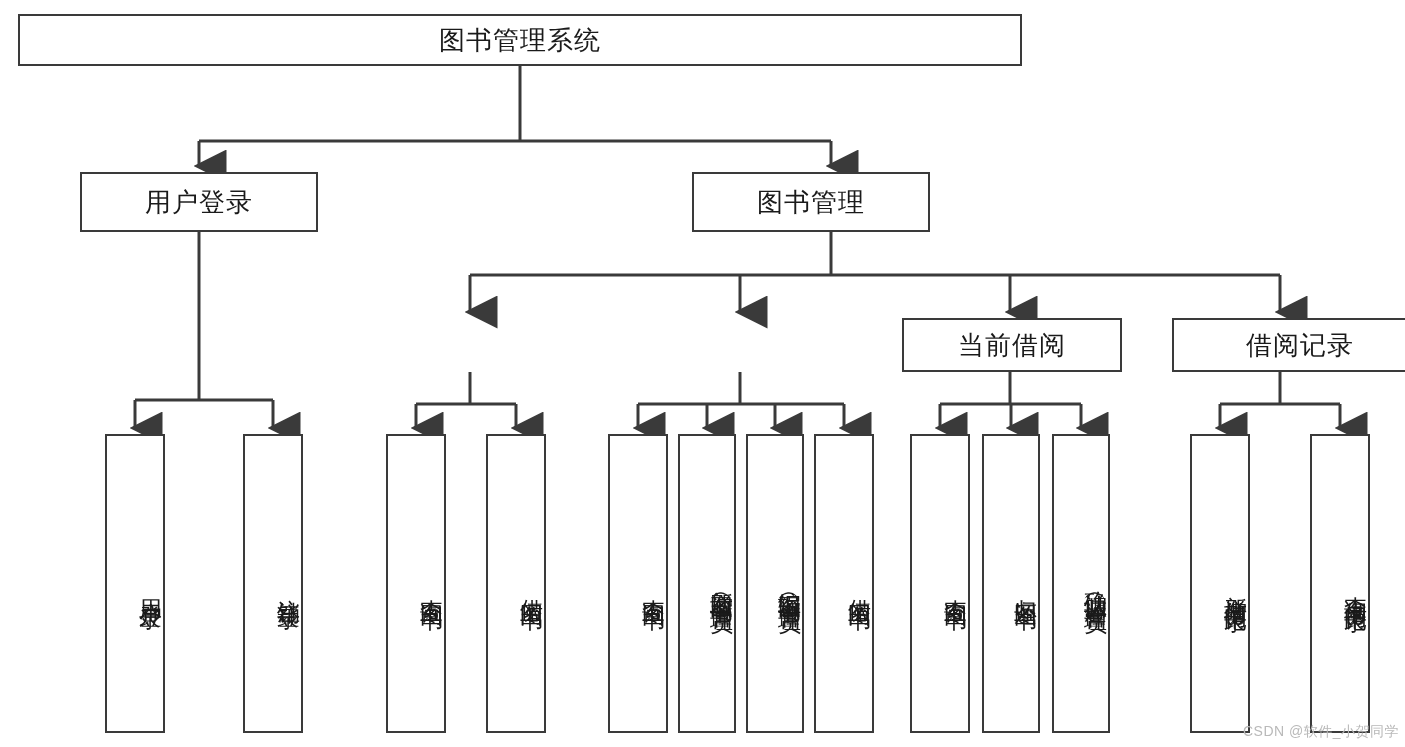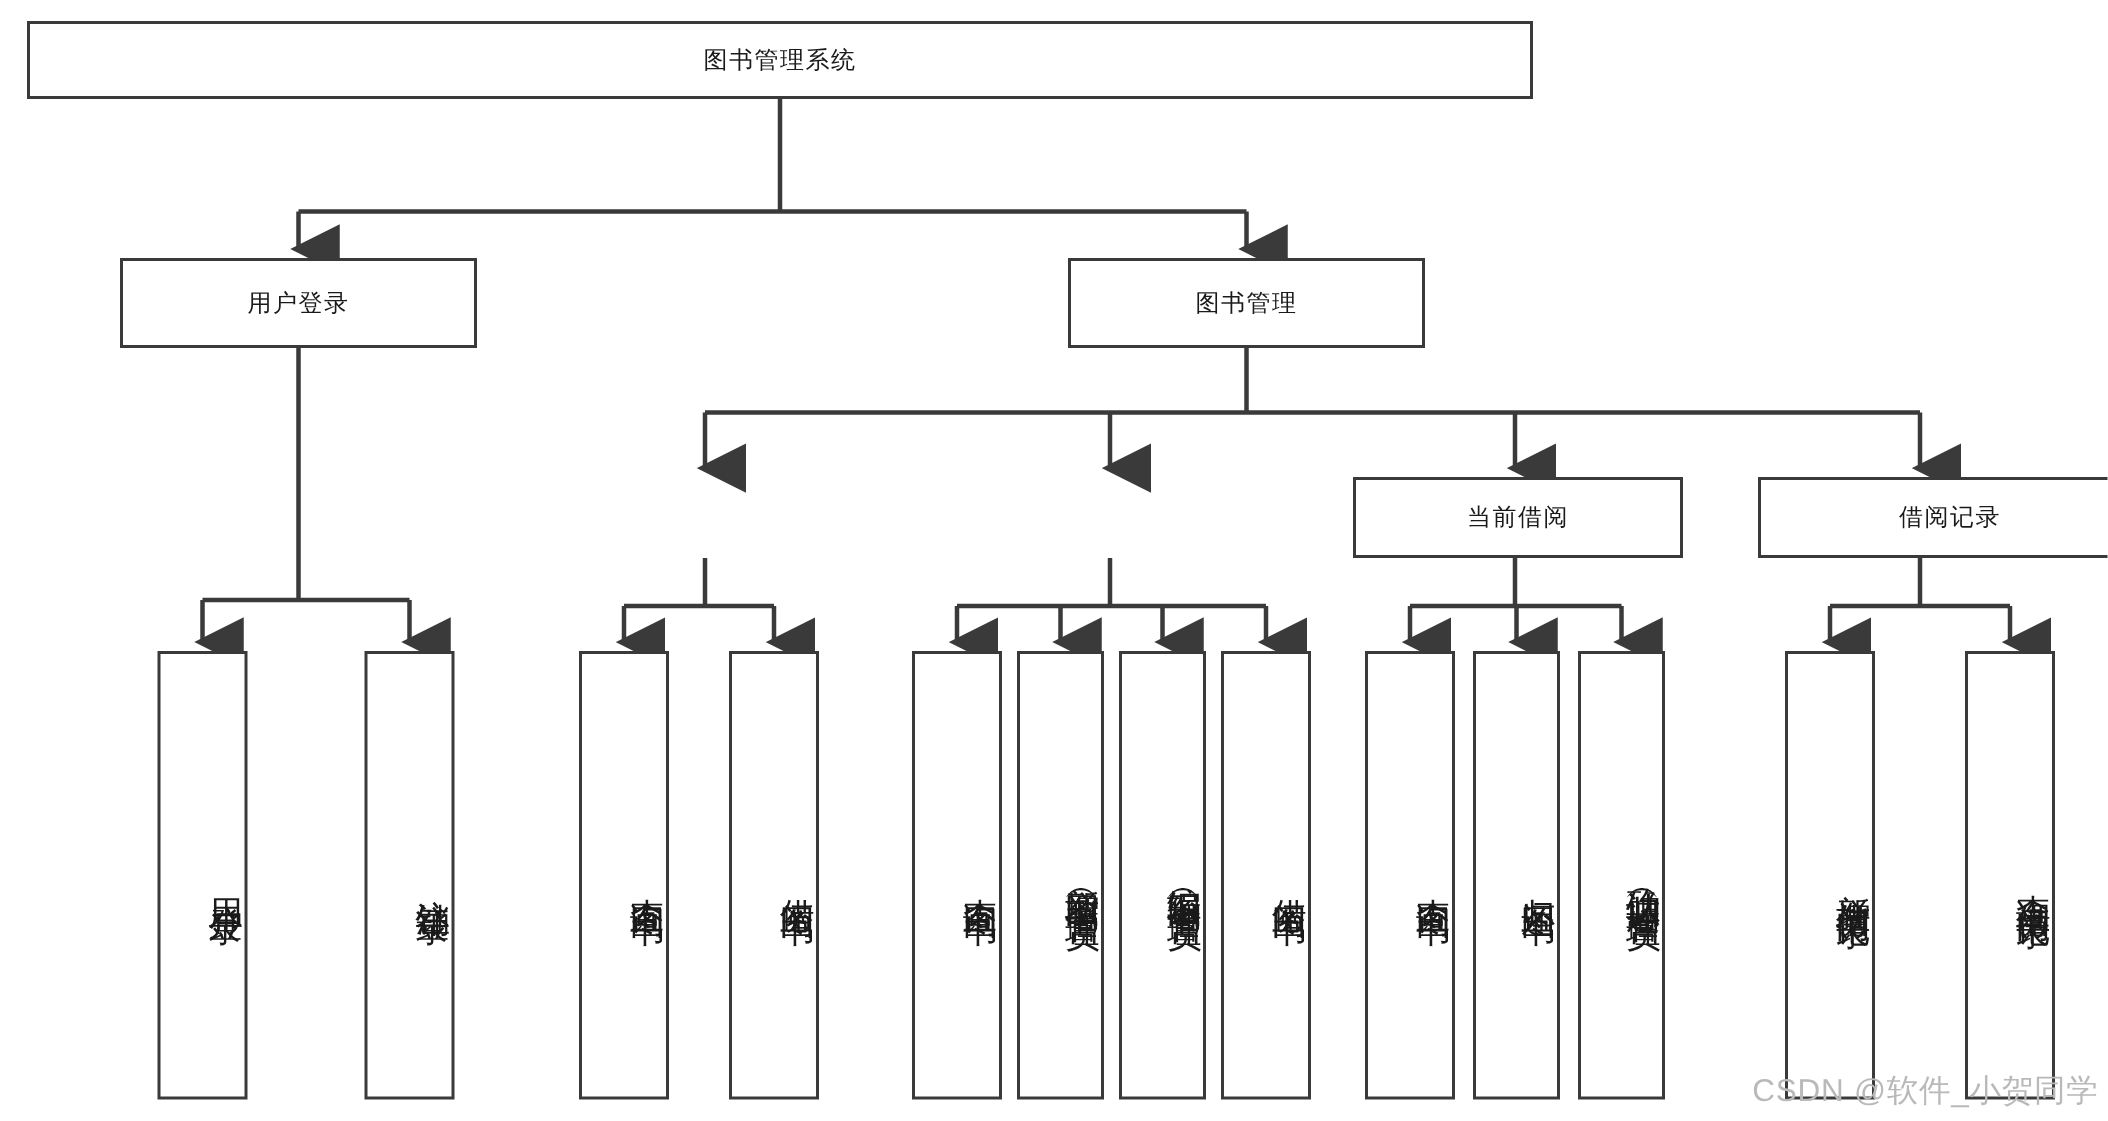--- a/index.html
+++ b/index.html
@@ -30,21 +30,21 @@
     position: absolute;
     box-sizing: border-box;
     background: #ffffff;
     border: 2px solid #3a3a3a;
     display: flex;
     align-items: center;
     justify-content: center;
     color: #1a1a1a;
   }
   .box.horiz {
-    font-size: 16px;
+    font-size: 26px;
     letter-spacing: 1px;
   }
   .box.vert {
     writing-mode: vertical-rl;
     text-orientation: upright;
     font-size: 23px;
     letter-spacing: 3px;
     padding-top: 6px;
     align-items: flex-start;
     justify-content: center;
@@ -56,21 +56,21 @@
     display: block;
     white-space: nowrap;
   }
   .root-box {
     font-size: 22px;
   }
   #watermark {
     position: absolute;
     right: 6px;
     bottom: 6px;
-    font-size: 21px;
+    font-size: 14px;
     color: #b9b9b9;
     letter-spacing: 0.5px;
     white-space: nowrap;
     pointer-events: none;
   }
 </style>
 </head>
 <body>
 
 <div id="canvas">
@@ -142,21 +142,21 @@
   </svg>
 
   <div class="box horiz root-box" style="left:18px; top:14px; width:1004px; height:52px;">
     <span>图书管理系统</span>
   </div>
 
   <div class="box horiz" style="left:80px; top:172px; width:238px; height:60px;">
     <span>用户登录</span>
   </div>
 
-  <div class="box horiz" style="left:712px; top:172px; width:238px; height:60px;">
+  <div class="box horiz" style="left:692px; top:172px; width:238px; height:60px;">
     <span>图书管理</span>
   </div>
 
 
 
   <div class="box horiz" style="left:902px; top:318px; width:220px; height:54px;">
     <span>当前借阅</span>
   </div>
 
   <div class="box horiz" style="left:1172px; top:318px; width:256px; height:54px;text-align:right;">

